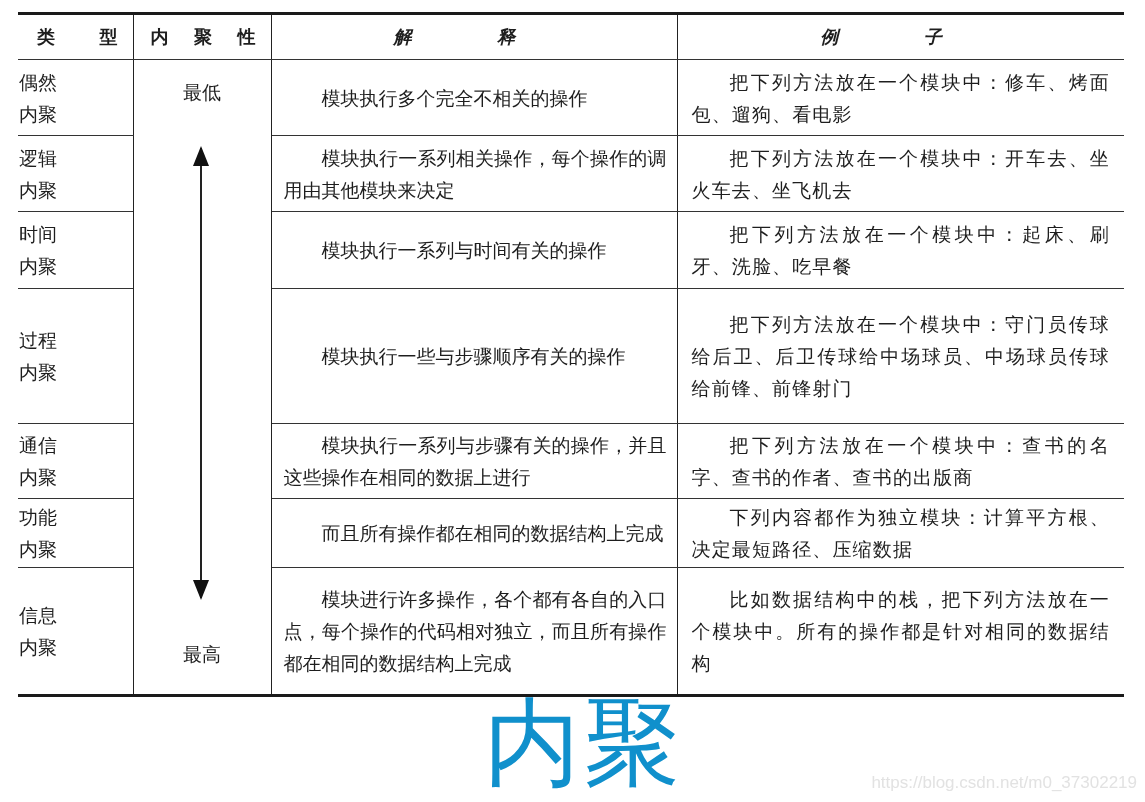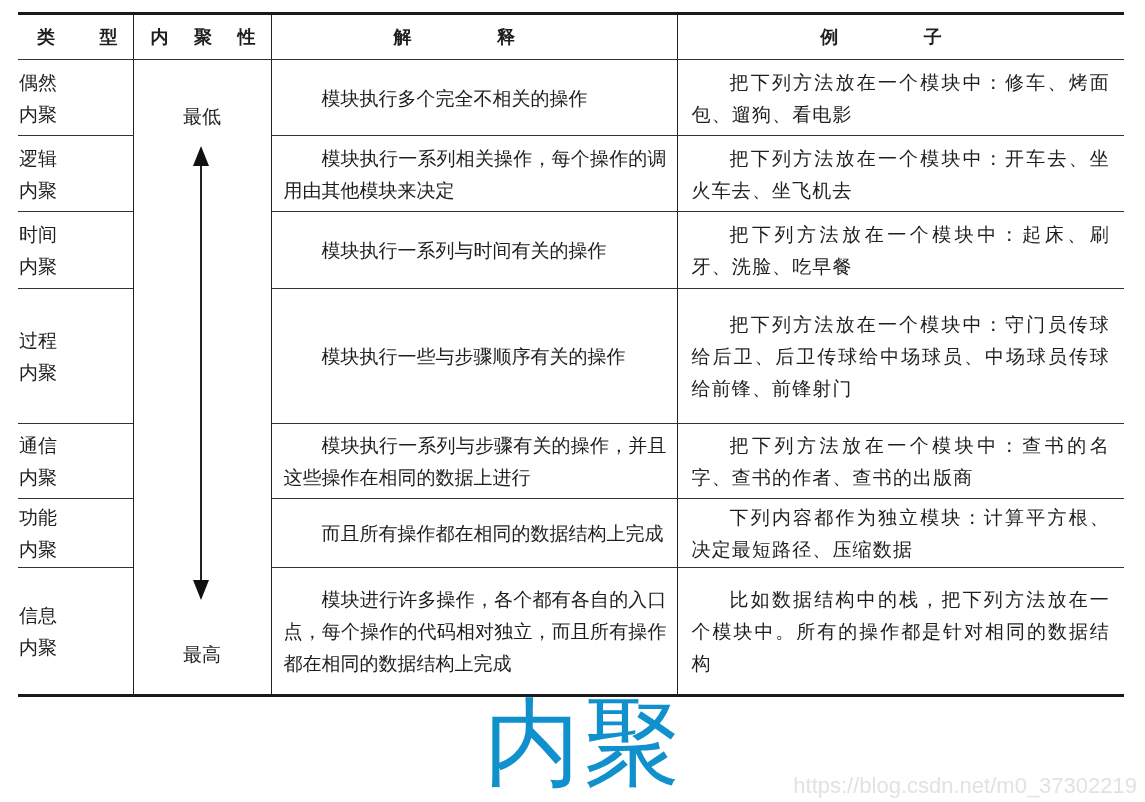--- a/index.html
+++ b/index.html
@@ -23,47 +23,47 @@
     border-bottom: 1.5px solid #333;
     vertical-align: middle; font-size: 19px; line-height: 32px;
   }
   .tbl th:first-child, .tbl td:first-child { border-left: none; }
   .tbl th:last-child, .tbl td:last-child { border-right: none; }
   .tbl th {
     height: 42px; font-weight: bold; font-family: "DejaVu Sans", sans-serif; font-size: 18px;
   }
   .th-type { display: flex; justify-content: space-between; padding: 0 14px 0 18px; }
   .th-coh { display: flex; justify-content: space-between; padding: 0 14px 0 16px; }
-  .th-center span { letter-spacing: 2.2em; }
+  .th-center span { letter-spacing: 2.2em; font-style: italic; }
   .type-cell { text-align: left; }
   .type-cell span { display: block; }
   .desc-cell { padding: 2px 10px 2px 12px; text-indent: 2em; text-align: justify; margin-left: 12px; }
   .ex-cell { padding: 2px 14px 2px 14px; text-indent: 2em; text-align: justify; letter-spacing: 0.06em; }
   .coh-cell { position: relative; padding: 0; border-bottom: none; }
-  .coh-low { position: absolute; left: 0; right: 0; top: 16px; text-align: center; margin-top: 24px; }
+  .coh-low { position: absolute; left: 0; right: 0; top: 16px; text-align: center; }
   .coh-high { position: absolute; left: 0; right: 0; bottom: 24px; text-align: center; }
   .arrow {
     position: absolute; left: 50%; top: 88px; width: 2px; height: 450px;
     margin-left: -2px; background: #222;
   }
   .arrow::before, .arrow::after {
     content: ""; position: absolute; left: -7px; width: 0; height: 0;
     border-left: 8px solid transparent; border-right: 8px solid transparent;
   }
   .arrow::before { top: -2px; border-bottom: 20px solid #111; }
   .arrow::after { bottom: -2px; border-top: 20px solid #111; }
   .big-title {
     position: absolute; left: 484px; top: 688px;
     font-family: "DejaVu Sans", "Liberation Sans", sans-serif;
     font-size: 96px; line-height: 110px; color: #1090cc; letter-spacing: 4px;
   }
   .watermark {
     position: absolute; right: 8px; top: 773px;
     font-family: "Liberation Sans", "DejaVu Sans", sans-serif;
-    font-size: 22px; color: #e2e2e2; text-align: center;
+    font-size: 17px; color: #e2e2e2; text-align: center;
   }
 </style>
 </head>
 <body>
 
 <table class="tbl">
   <colgroup>
       <col class="c1">
       <col class="c2">
       <col class="c3">

